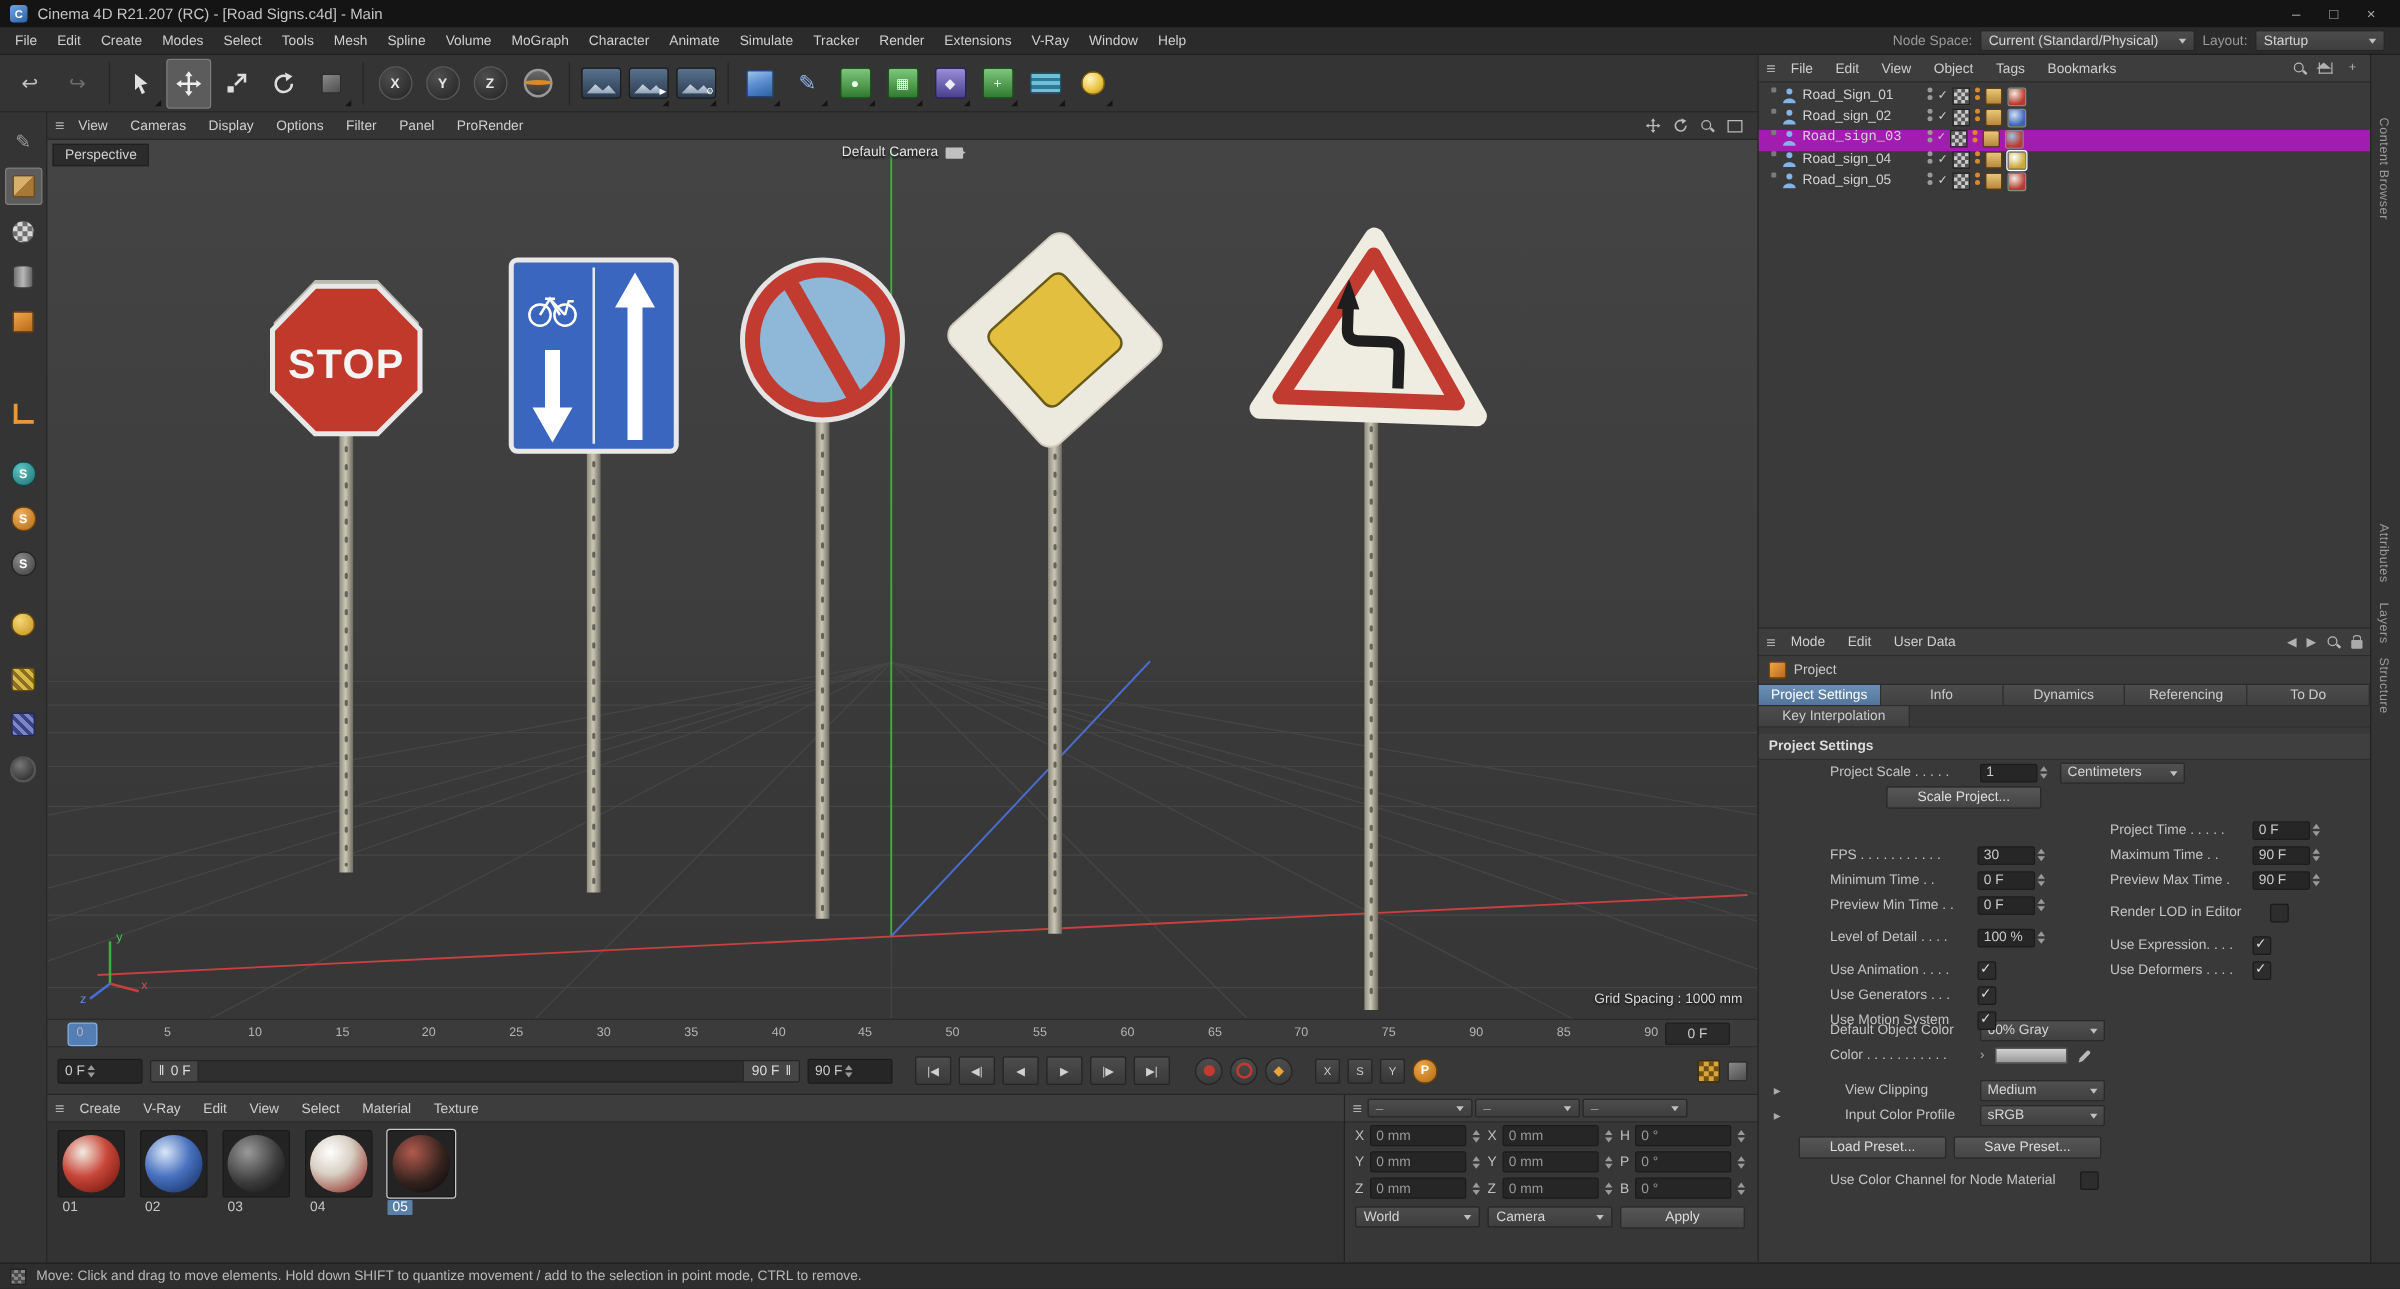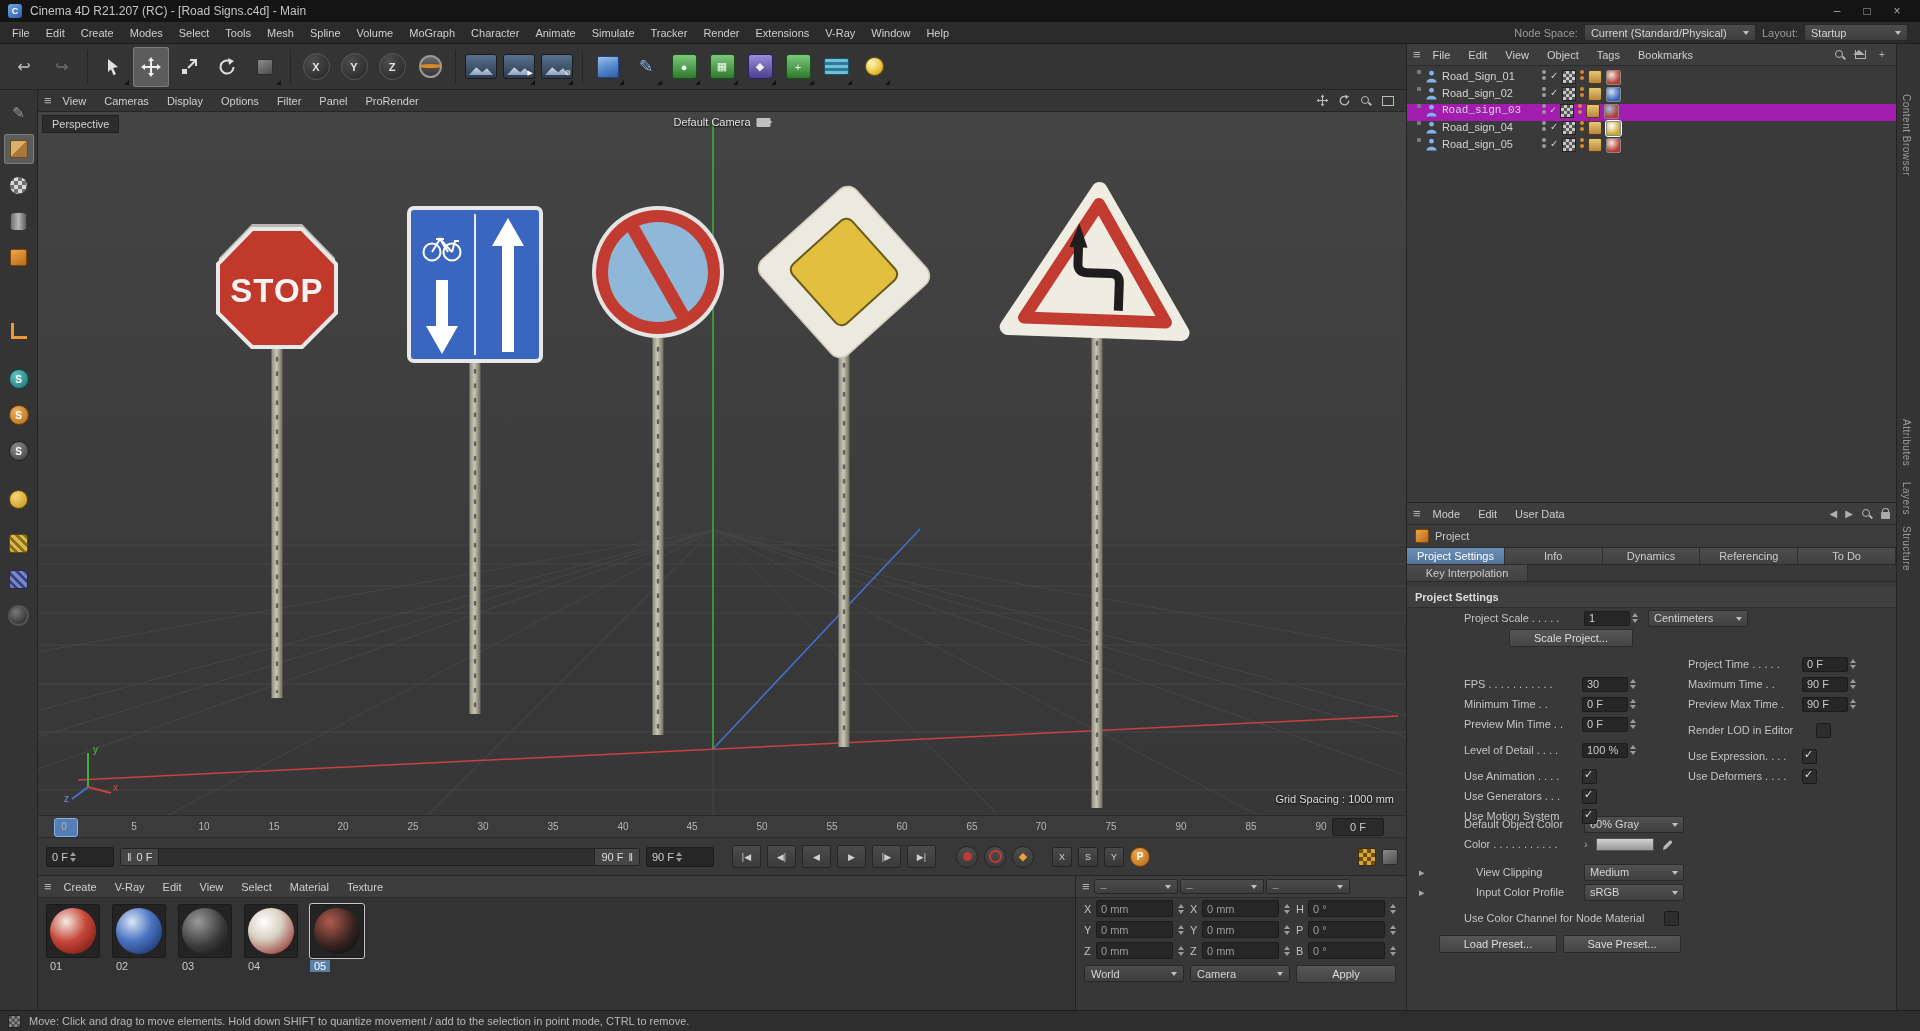--- a/index.html
+++ b/index.html
@@ -1031,26 +1031,26 @@
     </div>
     <div class="arow">
       <span class="expglyph">▸</span>
       <span class="albl" style="width:108px">Input Color Profile</span>
       <span class="add" style="min-width:100px">
           <span>sRGB</span>
           <span class="tri"></span>
         </span>
     </div>
     <div class="arow" style="margin-top:6px">
+      <span class="btn" style="margin-left:20px;width:118px">Load Preset...</span>
+      <span class="btn" style="margin-left:6px;width:118px">Save Preset...</span>
+    </div>
+    <div class="arow" style="margin-top:6px">
       <span class="albl" style="width:200px">Use Color Channel for Node Material</span>
       <span class="cb" data-checked="false"></span>
-    </div>
-    <div class="arow" style="margin-top:6px">
-      <span class="btn" style="margin-left:20px;width:118px">Load Preset...</span>
-      <span class="btn" style="margin-left:6px;width:118px">Save Preset...</span>
     </div>
   </div>
 
   <div id="strip" class="abs">
     <span class="vtab" style="top:50px">Content Browser</span>
     <span class="vtab" style="top:375px">Attributes</span>
     <span class="vtab" style="top:438px">Layers</span>
     <span class="vtab" style="top:482px">Structure</span>
   </div>
 

